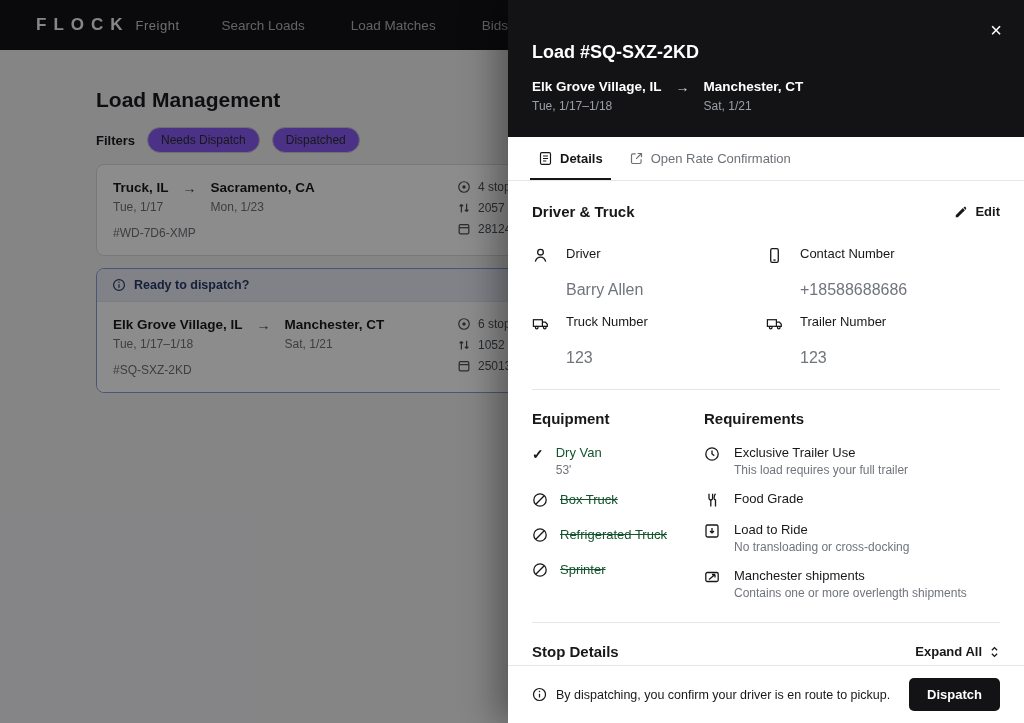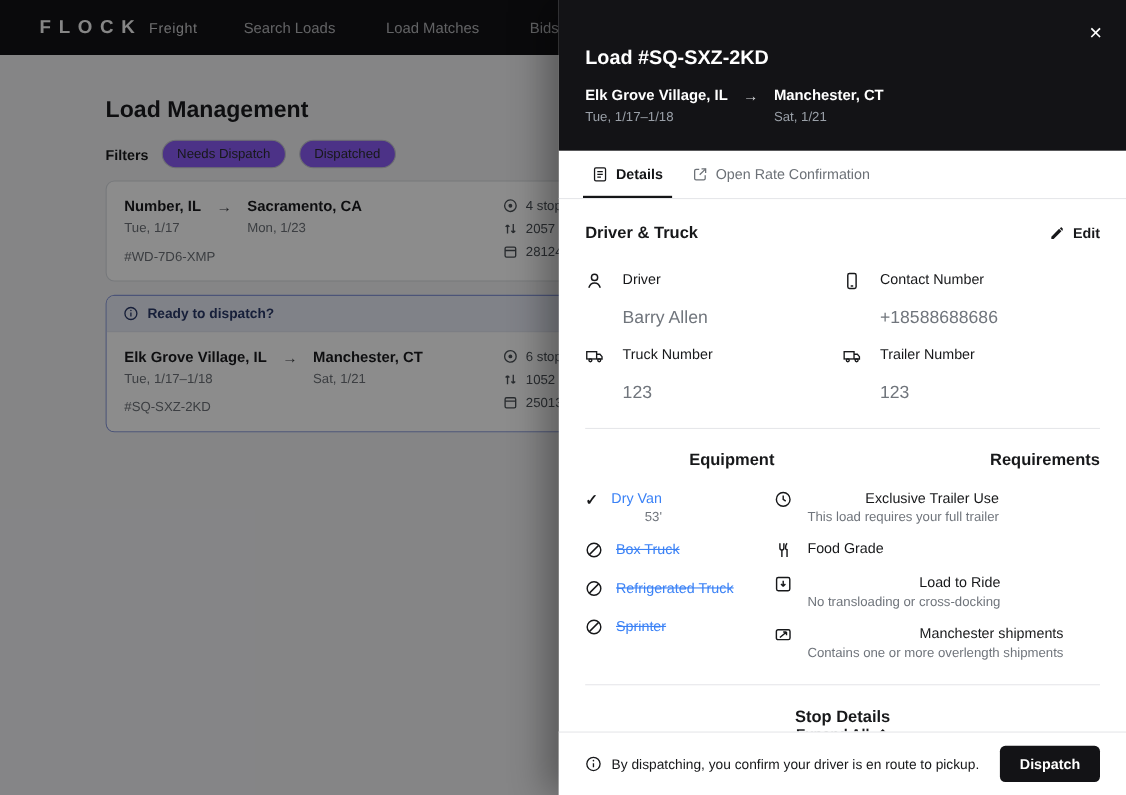--- a/index.html
+++ b/index.html
@@ -85,35 +85,35 @@
     font-size:13px; font-weight:600; color:#17181a; cursor:pointer; font-family:inherit;
   }
   .fields-grid {
     display:grid; grid-template-columns:1fr 1fr; row-gap:15px; margin-top:26px;
   }
   .field { display:flex; gap:14px; }
   .field-icon { width:20px; flex:0 0 auto; padding-top:1px; }
   .field-label { font-size:13px; color:#17181a; }
   .field-value { font-size:16px; color:#70757c; margin-top:20px; }
   .divider { border:none; border-top:1px solid #e6e7ea; margin:22px 0 20px; }
-  .eq-req { display:flex;text-align:right; }
+  .eq-req { display:flex; }
   .eq-col { width:172px; flex:0 0 auto; }
   .req-col { flex:1; }
   .eq-item { display:flex; align-items:flex-start; gap:12px; margin-top:15px; min-height:20px; }
   .eq-item:first-of-type { margin-top:18px; }
-  .eq-label { font-size:13px; color:#3b82f6; }
+  .eq-label { font-size:13px; color:#14532d; }
   .eq-label.strike { text-decoration:line-through; }
   .eq-sub { font-size:12px; color:#70757c; margin-top:3px; }
   .check-glyph { font-size:14px; font-weight:700; color:#17181a; line-height:18px; }
   .req-item { display:flex; align-items:flex-start; gap:12px; margin-top:14px; }
   .req-item:first-of-type { margin-top:18px; }
   .req-label { font-size:13px; color:#17181a; }
   .req-sub { font-size:12px; color:#70757c; margin-top:3px; }
   .req-icon { width:18px; flex:0 0 auto; padding-top:1px; }
-  .stops-head { margin-top:2px;flex-direction:column; }
+  .stops-head { margin-top:2px; }
   .drawer-footer {
     flex:0 0 auto; border-top:1px solid #e6e7ea; padding:12px 24px;
     display:flex; align-items:center; gap:9px; background:#fff;
   }
   .footer-note { font-size:12.5px; color:#17181a; flex:1; }
   .dispatch-btn {
     background:#131316; color:#fff; border:none; border-radius:5px;
     padding:9px 18px; font-size:13px; font-weight:600; cursor:pointer; font-family:inherit;
   }
   svg { display:block; }
@@ -137,21 +137,21 @@
 
   <div class="filters-row">
     <span class="filters-label">Filters</span>
     <button class="pill">Needs Dispatch</button>
     <button class="pill">Dispatched</button>
   </div>
 
   <div class="card">
     <div class="route">
       <div class="route-col">
-        <div class="route-city">Number, IL</div>
+        <div class="route-city">Truck, IL</div>
         <div class="route-date">Tue, 1/17</div>
       </div>
       <span class="route-arrow">→</span>
       <div class="route-col">
         <div class="route-city">Sacramento, CA</div>
         <div class="route-date">Mon, 1/23</div>
       </div>
     </div>
     <div class="load-ref">#WD-7D6-XMP</div>
     <div class="load-meta">

